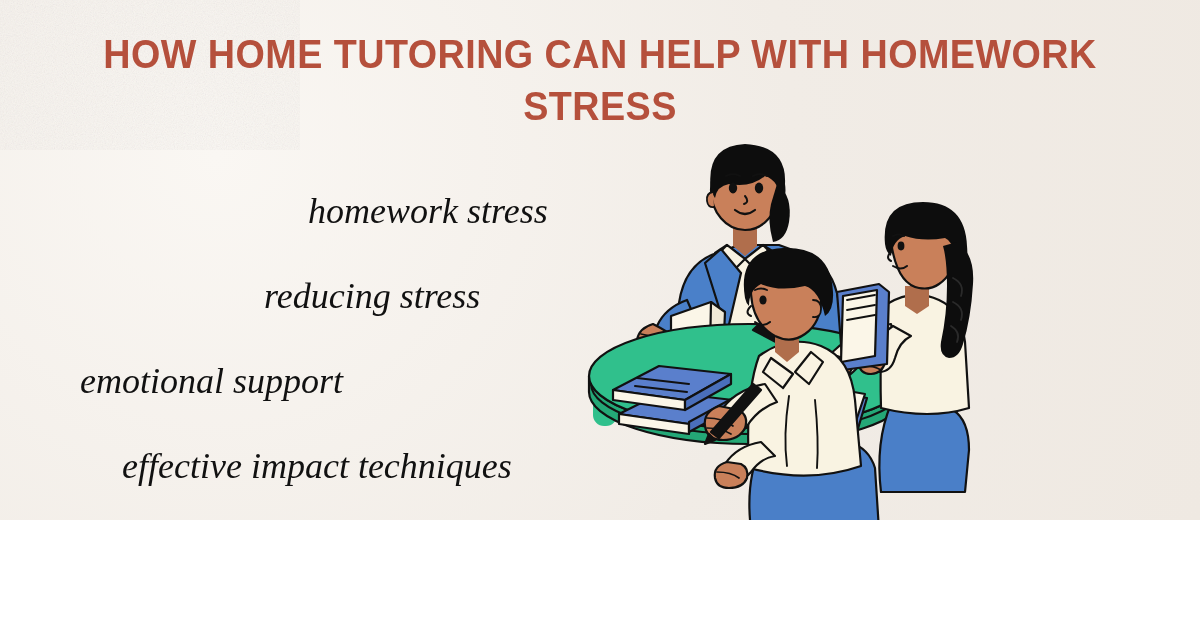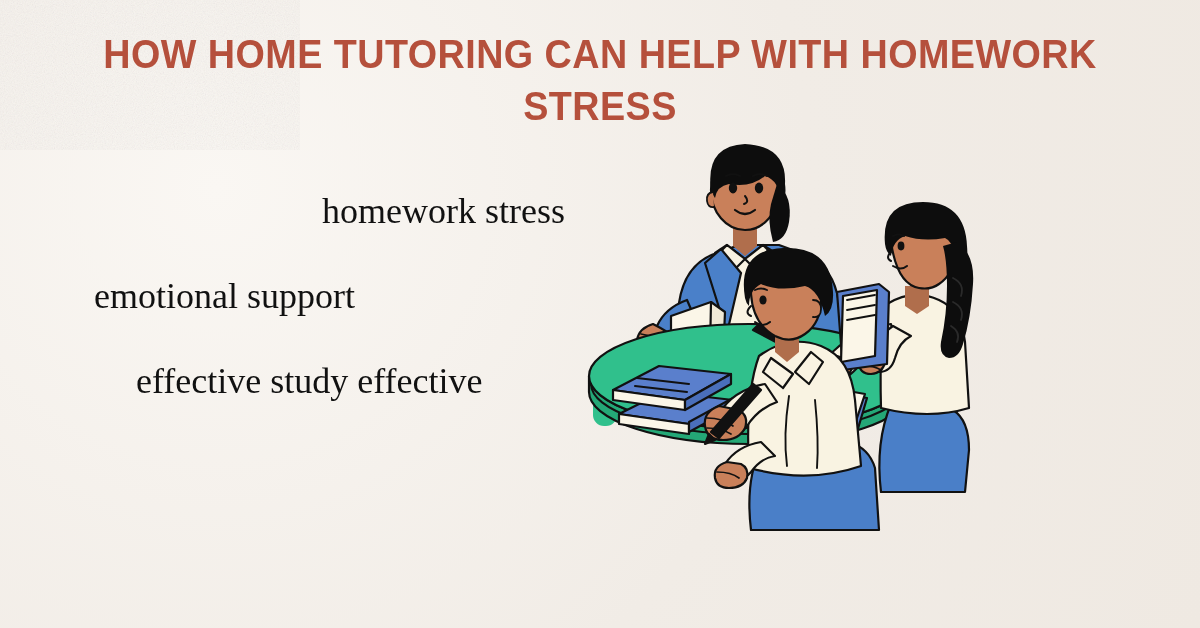--- a/index.html
+++ b/index.html
@@ -7,21 +7,21 @@
     padding: 0;
     background: #ffffff;
   }
   body {
     font-family: "Liberation Sans", sans-serif;
   }
 
   #poster {
     position: relative;
     width: 1200px;
-    height: 628px;
+    height: 520px;
     overflow: hidden;
     background-color: #f3efea;
     background-image:
       radial-gradient(circle at 18% 30%, #faf7f3 0%, #f1ece6 55%, #efe9e2 100%),
       linear-gradient(120deg, #f7f2ee 0%, #f0eae3 50%, #f3ece5 100%);
   }
 
   
   #grain {
     position: absolute;
@@ -56,24 +56,25 @@
     letter-spacing: 0.5px;
     text-transform: uppercase;
     transform: scaleX(0.92);
     transform-origin: center;
     white-space: nowrap;
   }
 
   
   .list-block {
     position: absolute;
-    left: 16px;
+    left: 2px;
     top: 168px;
     width: 930px;
     z-index: 4;
+    font-style: italic;
   }
   .list-item {
     font-family: "Liberation Serif", serif;
     font-size: 36px;
     line-height: 40px;
     color: #111111;
     white-space: nowrap;
     height: 85px;
     display: flex;
     align-items: center;
@@ -121,25 +122,28 @@
 
   <div class="title-block">
     <div class="title-line">HOW HOME TUTORING CAN HELP WITH HOMEWORK</div>
     <div class="title-line">STRESS</div>
   </div>
 
   <div class="list-block">
     <div class="list-item li-0">
       <span>homework stress</span>
     </div>
+    <div class="list-item li-1">
+      <span>reducing stress</span>
+    </div>
     <div class="list-item li-2">
       <span>emotional support</span>
     </div>
     <div class="list-item li-3">
-      <span>effective study effective</span>
+      <span>effective impact techniques</span>
     </div>
   </div>
 
   <div class="illustration">
     <svg viewBox="0 0 430 420" xmlns="http://www.w3.org/2000/svg">
       <g fill="none" stroke="#111111" stroke-width="2.2" stroke-linecap="round" stroke-linejoin="round">
 
         <g>
 
           <path d="M104 185 q6-40 38-50 l22-8 h40 l22 8 q32 10 38 50 l6 40 h-172 z" fill="#4a80c9" stroke="#111111"></path>

